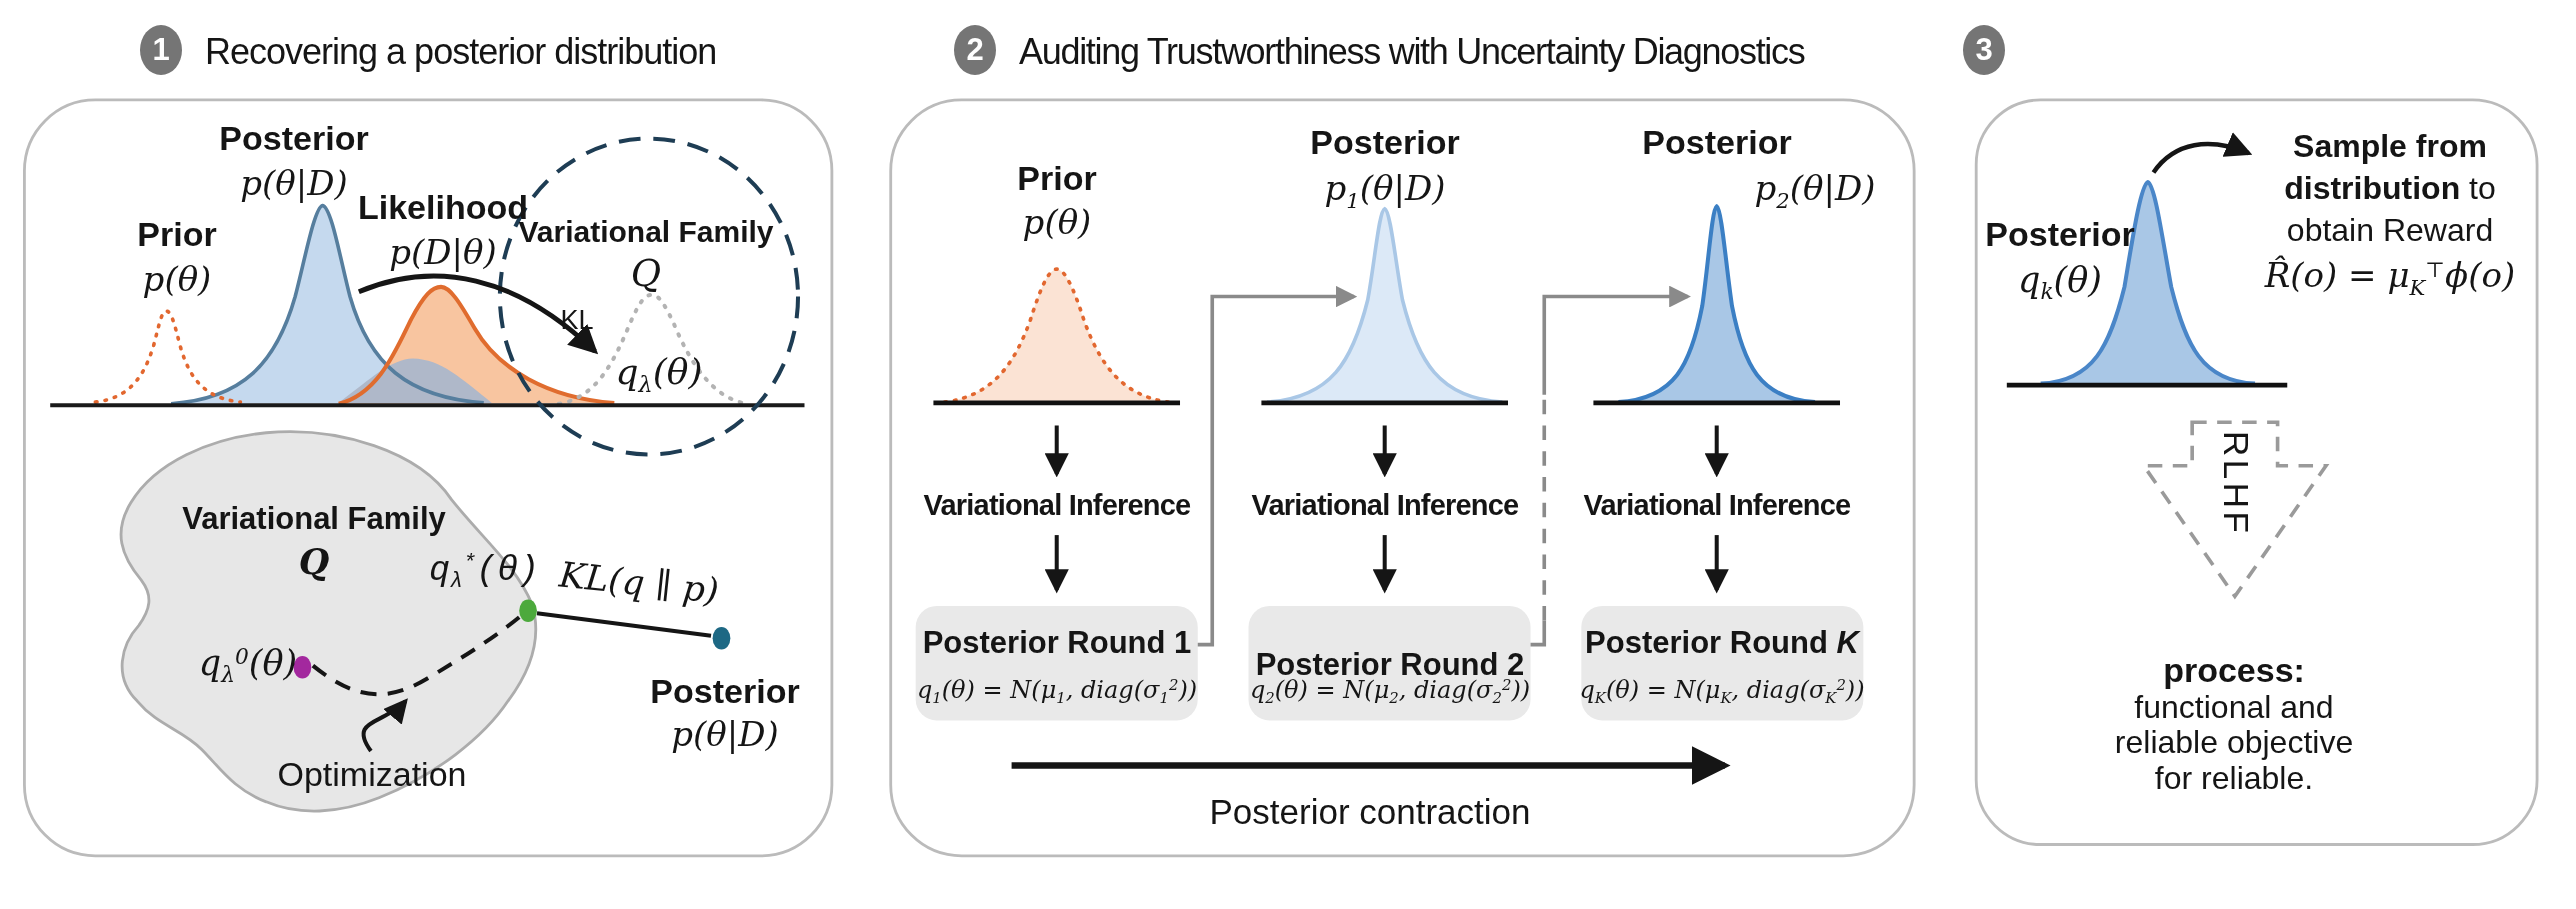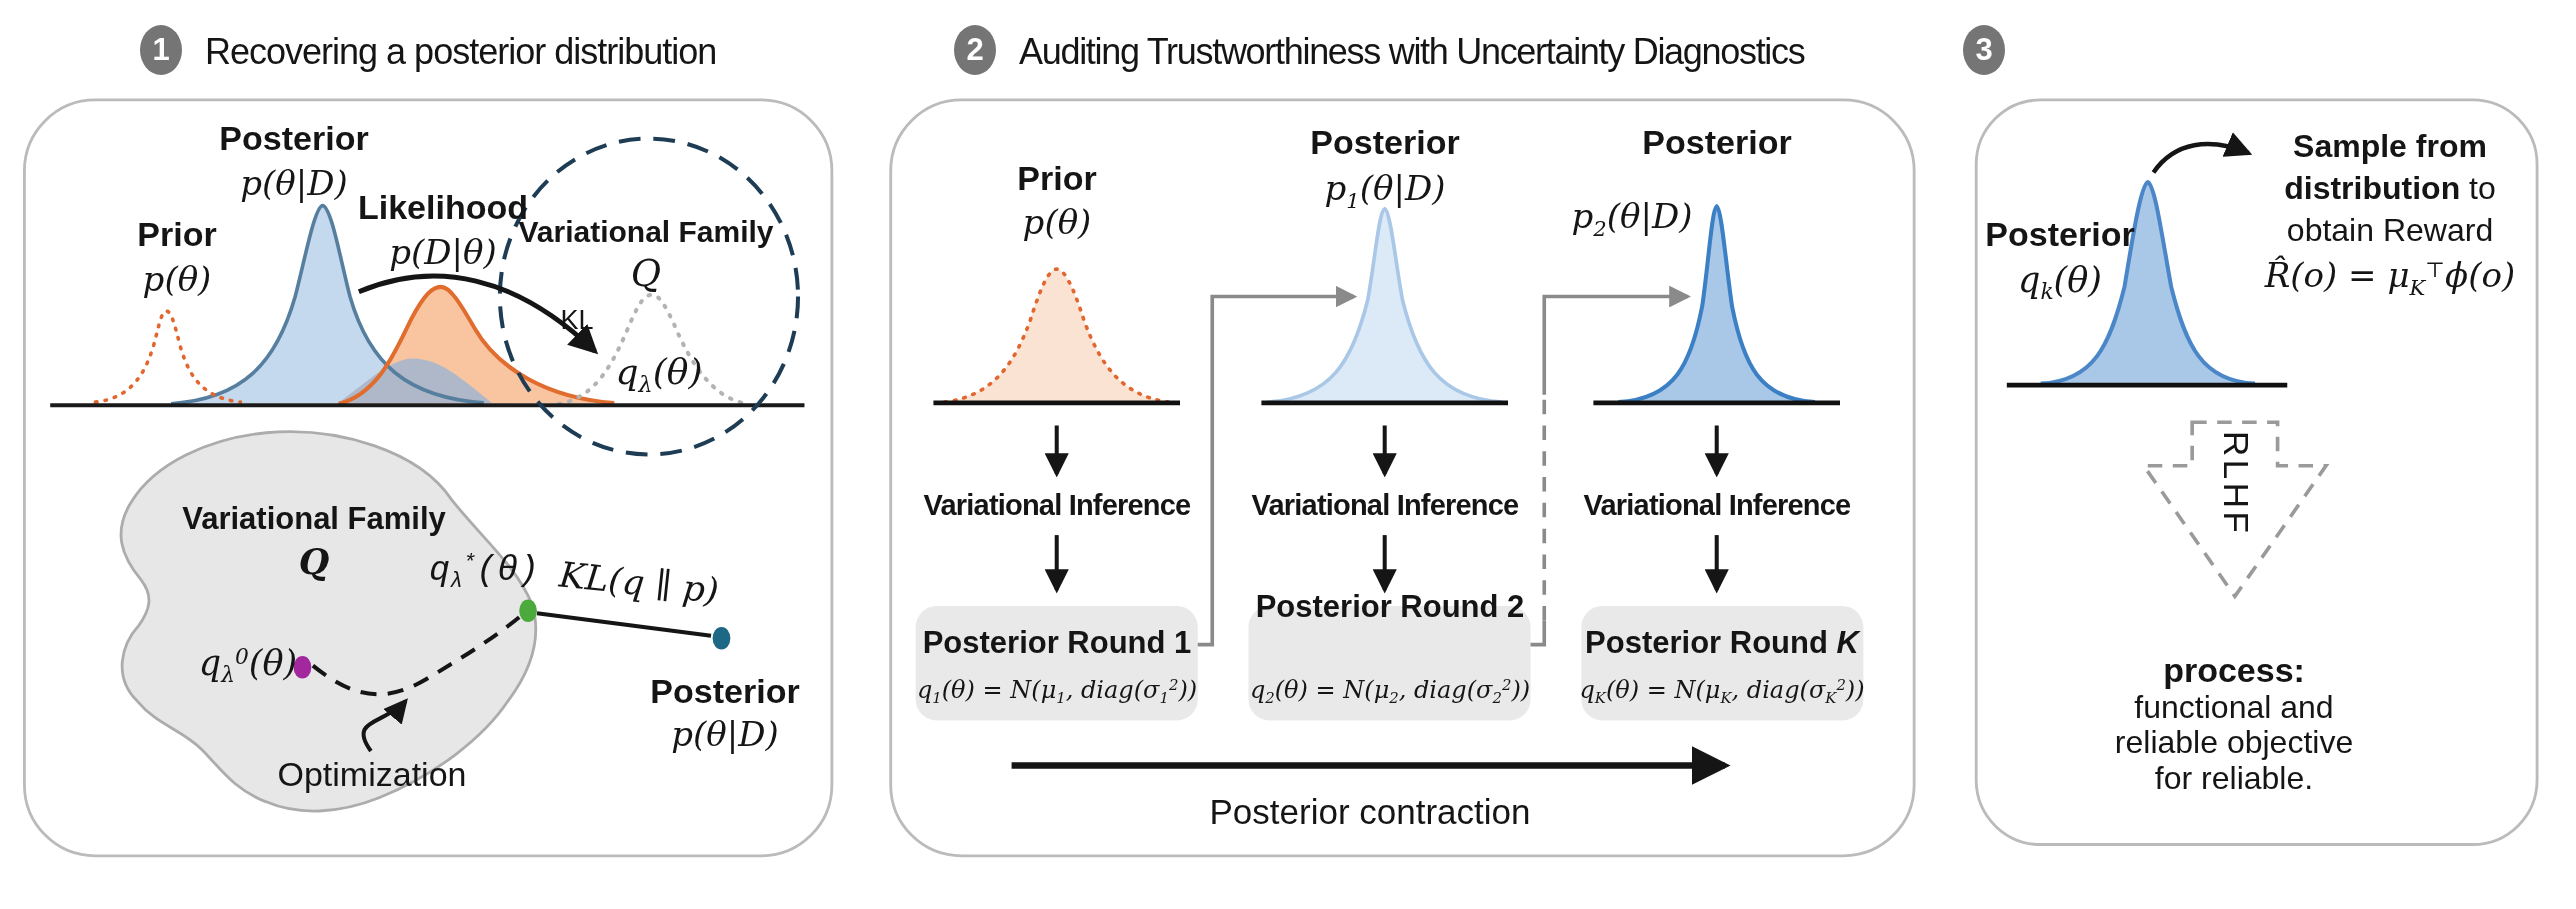--- a/index.html
+++ b/index.html
@@ -134,29 +134,29 @@
   <div class="lbl math" style="left:639px;top:583px;font-size:35px;transform:translate(-50%,-50%) rotate(6deg);">KL(q ∥ p)</div>
   <div class="lbl b" style="left:725px;top:692px;font-size:34px;">Posterior</div>
   <div class="lbl math" style="left:725px;top:735px;font-size:34px;">p(θ|D)</div>
   <div class="lbl" style="left:372px;top:775px;font-size:34px;">Optimization</div>
 
   <div class="lbl b" style="left:1057px;top:179px;font-size:34px;">Prior</div>
   <div class="lbl math" style="left:1057px;top:223px;font-size:34px;">p(θ)</div>
   <div class="lbl b" style="left:1385px;top:143px;font-size:34px;">Posterior</div>
   <div class="lbl math" style="left:1385px;top:189px;font-size:34px;">p<sub>1</sub>(θ|D)</div>
   <div class="lbl b" style="left:1717px;top:143px;font-size:34px;">Posterior</div>
-  <div class="lbl math" style="left:1632px;top:189px;font-size:34px;margin-top:28px;">p<sub>2</sub>(θ|D)</div>
+  <div class="lbl math" style="left:1815px;top:189px;font-size:34px;">p<sub>2</sub>(θ|D)</div>
 
   <div class="lbl b" style="left:1057px;top:506px;font-size:29px;letter-spacing:-0.8px;">Variational Inference</div>
   <div class="lbl b" style="left:1385px;top:506px;font-size:29px;letter-spacing:-0.8px;">Variational Inference</div>
   <div class="lbl b" style="left:1717px;top:506px;font-size:29px;letter-spacing:-0.8px;">Variational Inference</div>
 
   <div class="lbl b" style="left:1057px;top:643px;font-size:31px;">Posterior Round 1</div>
   <div class="lbl math" style="left:1057px;top:690px;font-size:24px;">q<sub>1</sub>(θ) = N(μ<sub>1</sub>, diag(σ<sub>1</sub><sup>2</sup>))</div>
-  <div class="lbl b" style="left:1390px;top:607px;font-size:31px;">Posterior Round 2</div>
+  <div class="lbl b" style="left:1390px;top:665px;font-size:31px;">Posterior Round 2</div>
   <div class="lbl math" style="left:1390px;top:690px;font-size:24px;">q<sub>2</sub>(θ) = N(μ<sub>2</sub>, diag(σ<sub>2</sub><sup>2</sup>))</div>
   <div class="lbl b" style="left:1722px;top:643px;font-size:31px;">Posterior Round <i>K</i></div>
   <div class="lbl math" style="left:1722px;top:690px;font-size:24px;">q<sub>K</sub>(θ) = N(μ<sub>K</sub>, diag(σ<sub>K</sub><sup>2</sup>))</div>
 
   <div class="lbl" style="left:1370px;top:812px;font-size:35px;">Posterior contraction</div>
 
   <div class="lbl b" style="left:2060px;top:235px;font-size:34px;">Posterior</div>
   <div class="lbl math" style="left:2060px;top:280px;font-size:35px;">q<sub>k</sub>(θ)</div>
   <div class="lbl" style="left:2390px;top:147px;font-size:32px;text-align:right;"><b>Sample from</b></div>
   <div class="lbl" style="left:2390px;top:189px;font-size:32px;"><b>distribution</b> to</div>

